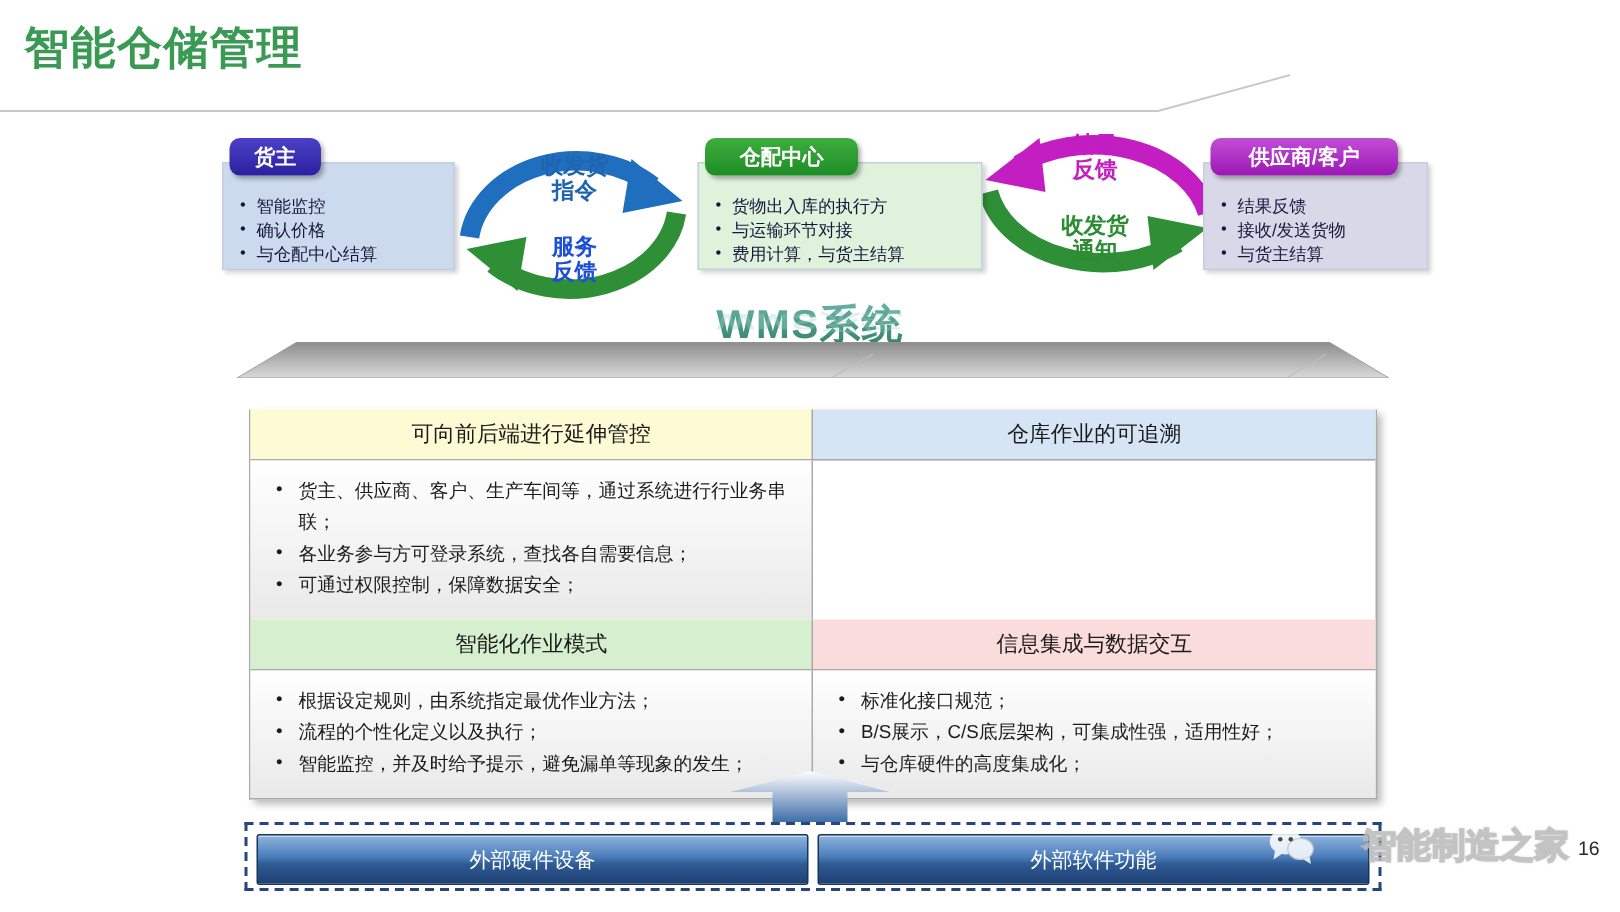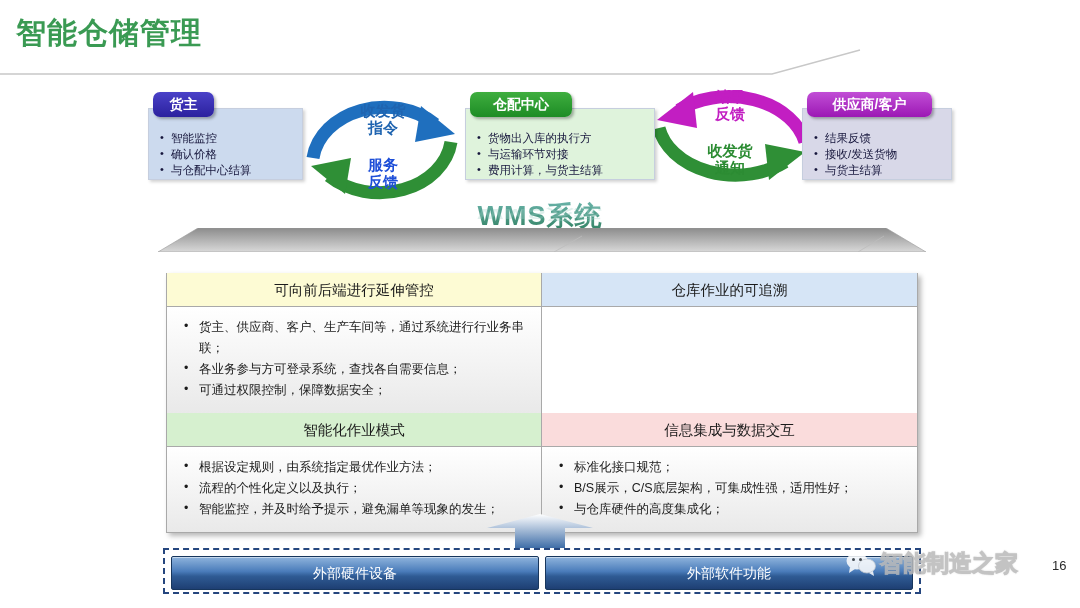--- a/index.html
+++ b/index.html
@@ -149,20 +149,21 @@
   #watermark{
     position:absolute;left:846px;top:548px;
     display:flex;align-items:center;gap:4px;
     opacity:.85;
   }
   #wm-text{
     font-size:23px;font-weight:bold;color:#ffffff;
     -webkit-text-stroke:1px #b9b9b9;
     text-shadow:0 0 2px rgba(120,120,120,.6);
     letter-spacing:0px;
+    margin-left:28px;
   }
   #page-number{
     position:absolute;left:1052px;top:558px;
     font-size:13px;color:#2a2a2a;
   }
 </style>
 </head>
 <body>
 
 <div class="slide">

